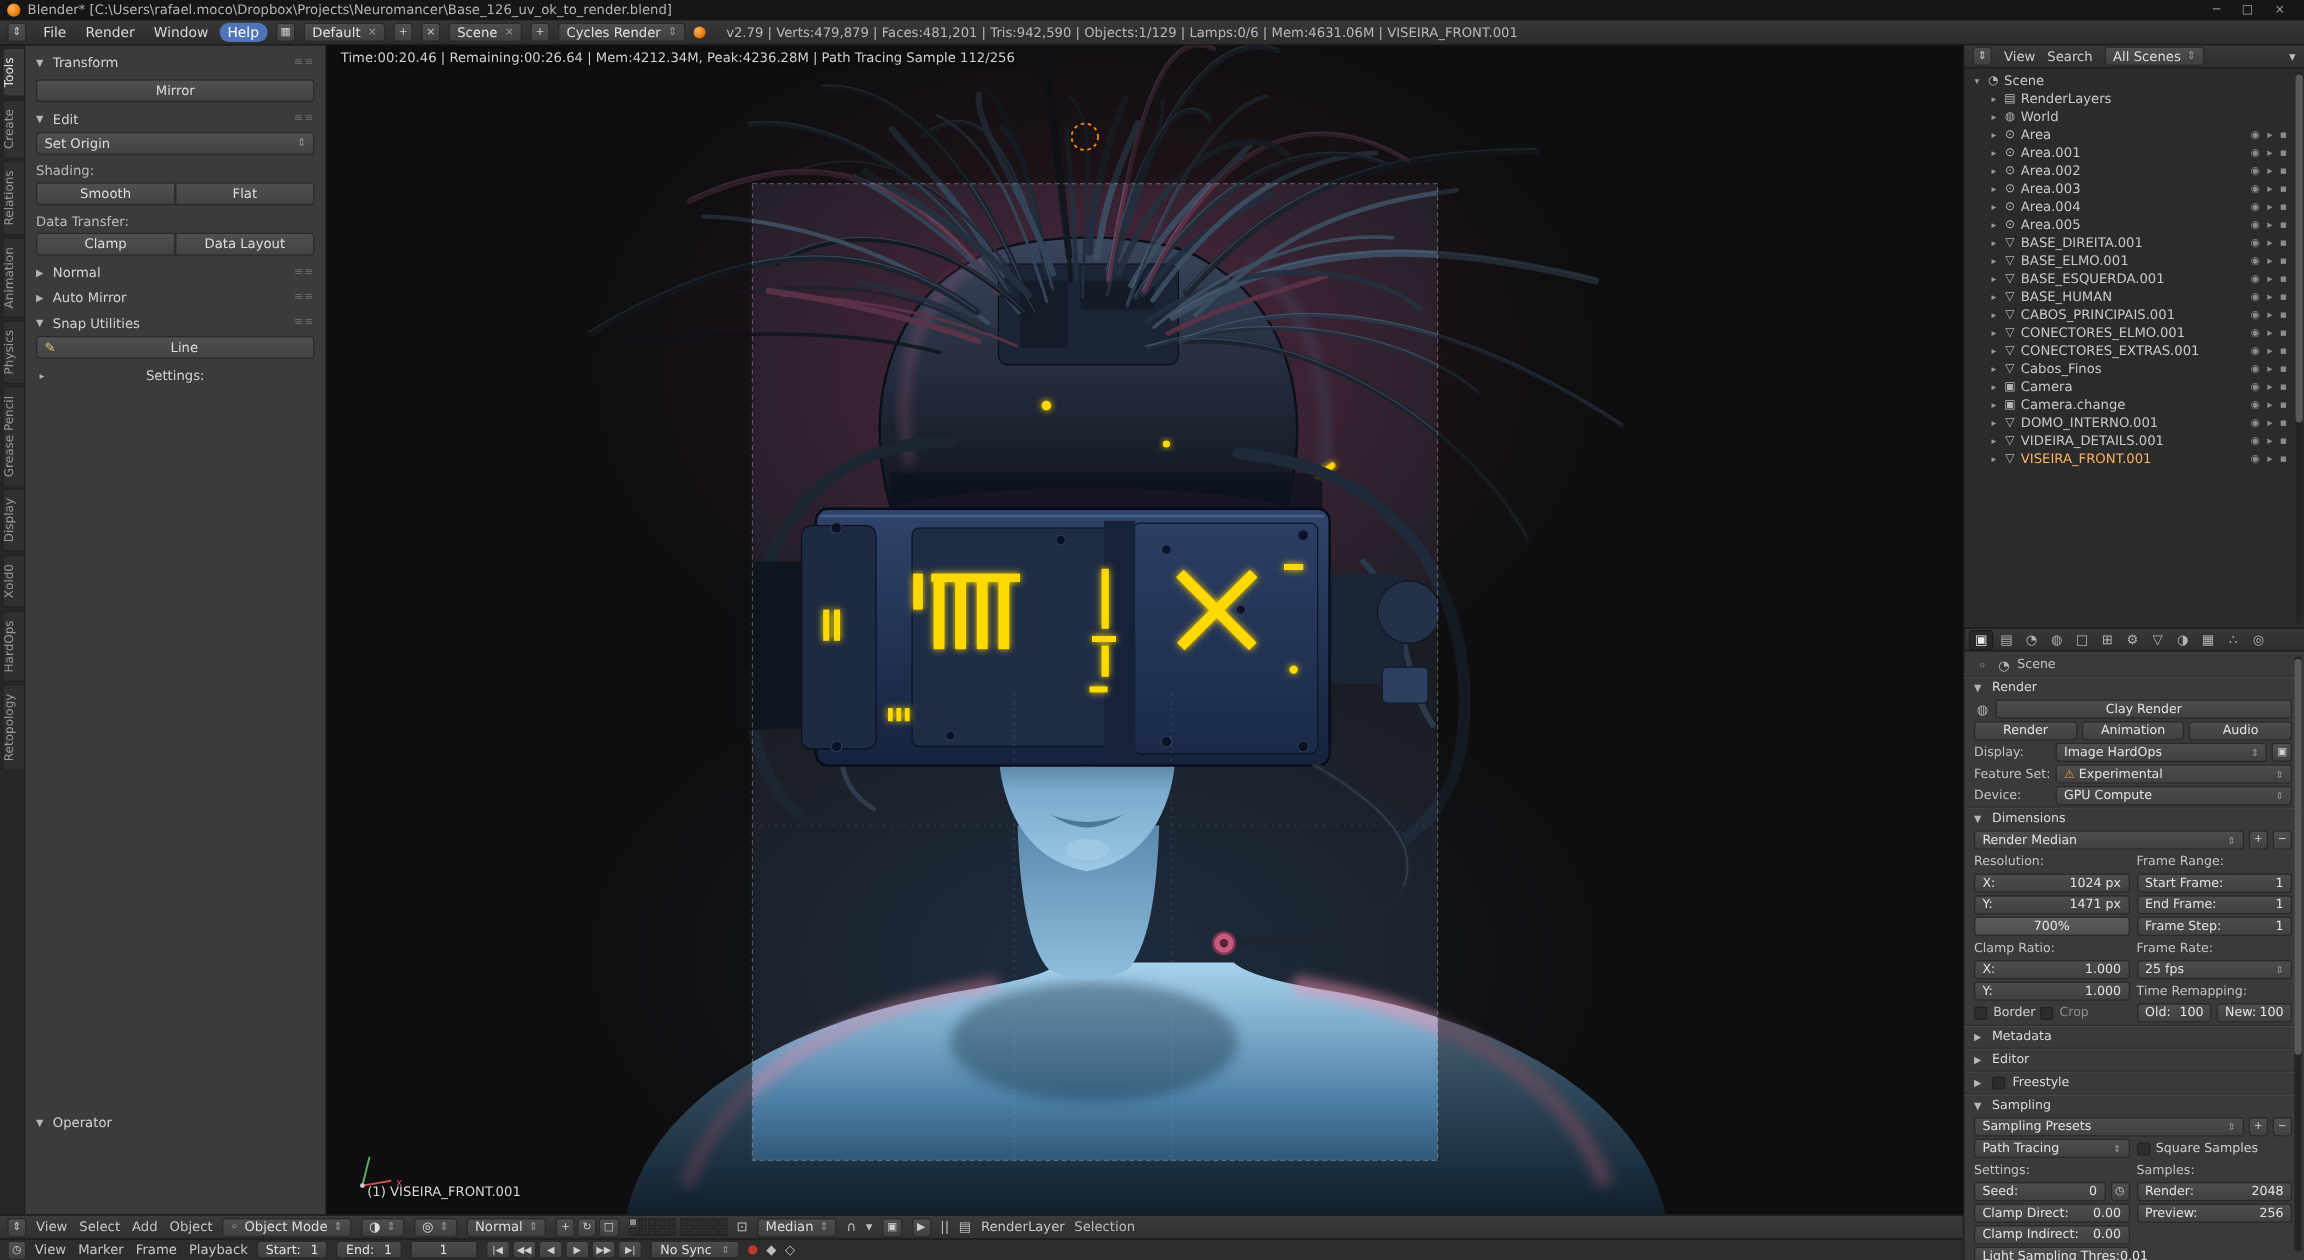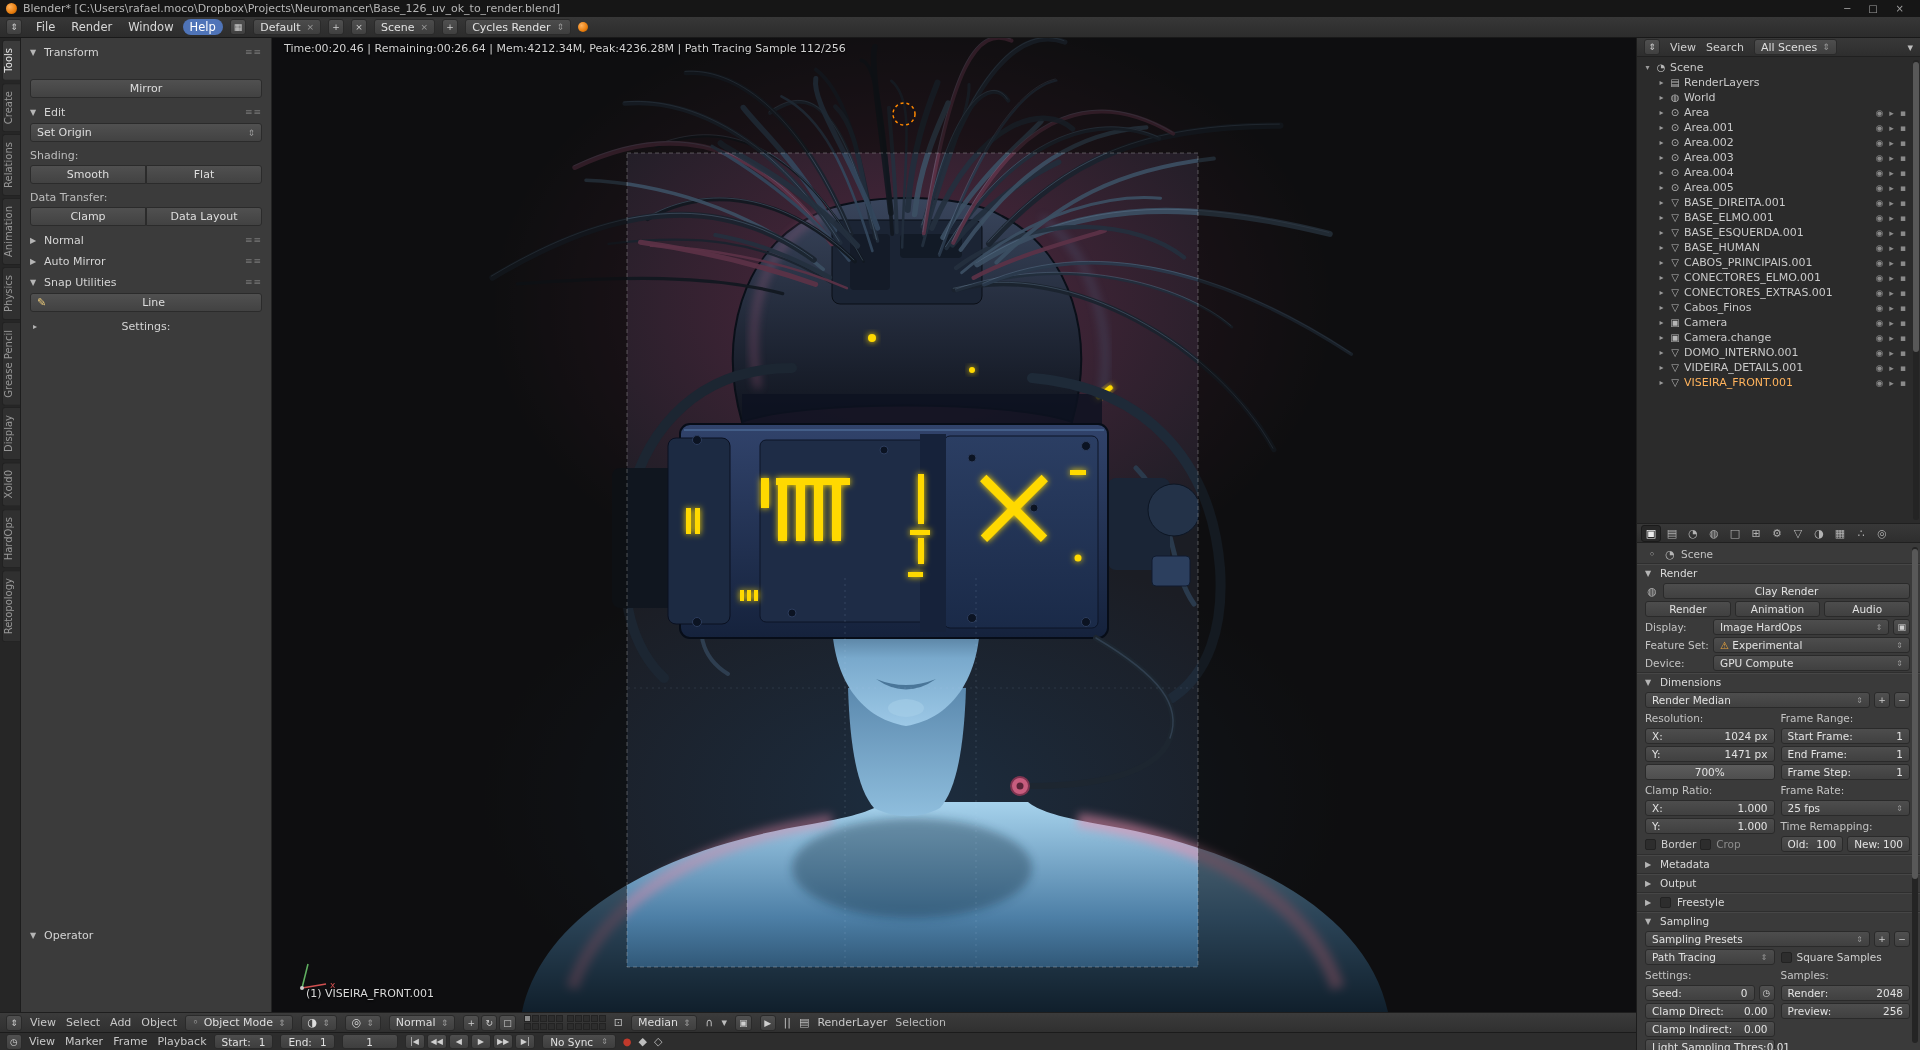--- a/index.html
+++ b/index.html
@@ -142,20 +142,21 @@
     <span class="top-field">
         <span>Scene</span>
         <span class="x">×</span>
       </span>
     <span class="mini-btn">+</span>
     <span class="top-field">
         <span>Cycles Render</span>
         <span class="x">⇕</span>
       </span>
     <span class="blender-logo" style="width:10px;height:10px"></span>
+    <span class="topstats">v2.79 | Verts:479,879 | Faces:481,201 | Tris:942,590 | Objects:1/129 | Lamps:0/6 | Mem:4631.06M | VISEIRA_FRONT.001</span>
   </div>
 
   <div class="tabstrip" id="toolTabs">
       <div class="vtab active">Tools</div>
       <div class="vtab">Create</div>
       <div class="vtab">Relations</div>
       <div class="vtab">Animation</div>
       <div class="vtab">Physics</div>
       <div class="vtab">Grease Pencil</div>
       <div class="vtab">Display</div>
@@ -163,21 +164,21 @@
       <div class="vtab">HardOps</div>
       <div class="vtab">Retopology</div>
     </div>
 
   <div class="shelf">
     <div class="phead">
         <span class="tri">▼</span>
         <span>Transform</span>
         <span class="grip">≡≡</span>
       </div>
-    <div class="btn" style="margin-top:16px">Mirror</div>
+    <div class="btn" style="margin-top:3px">Mirror</div>
     <div class="phead">
         <span class="tri">▼</span>
         <span>Edit</span>
         <span class="grip">≡≡</span>
       </div>
     <div class="btn">
         <span>Set Origin</span>
         <span class="dd">⇕</span>
       </div>
     <div class="sublabel">Shading:</div>
@@ -940,21 +941,21 @@
             </div>
         </div>
       </div>
     </div>
     <div class="sechead">
         <span class="tri">▶</span>
         <span>Metadata</span>
       </div>
     <div class="sechead">
         <span class="tri">▶</span>
-        <span>Output</span>
+        <span>Editor</span>
       </div>
     <div class="sechead">
         <span class="tri">▶</span>
         <span class="chk">
           <span class="box"></span>
         </span>
         <span>Freestyle</span>
       </div>
     <div class="sechead">
         <span class="tri">▼</span>

